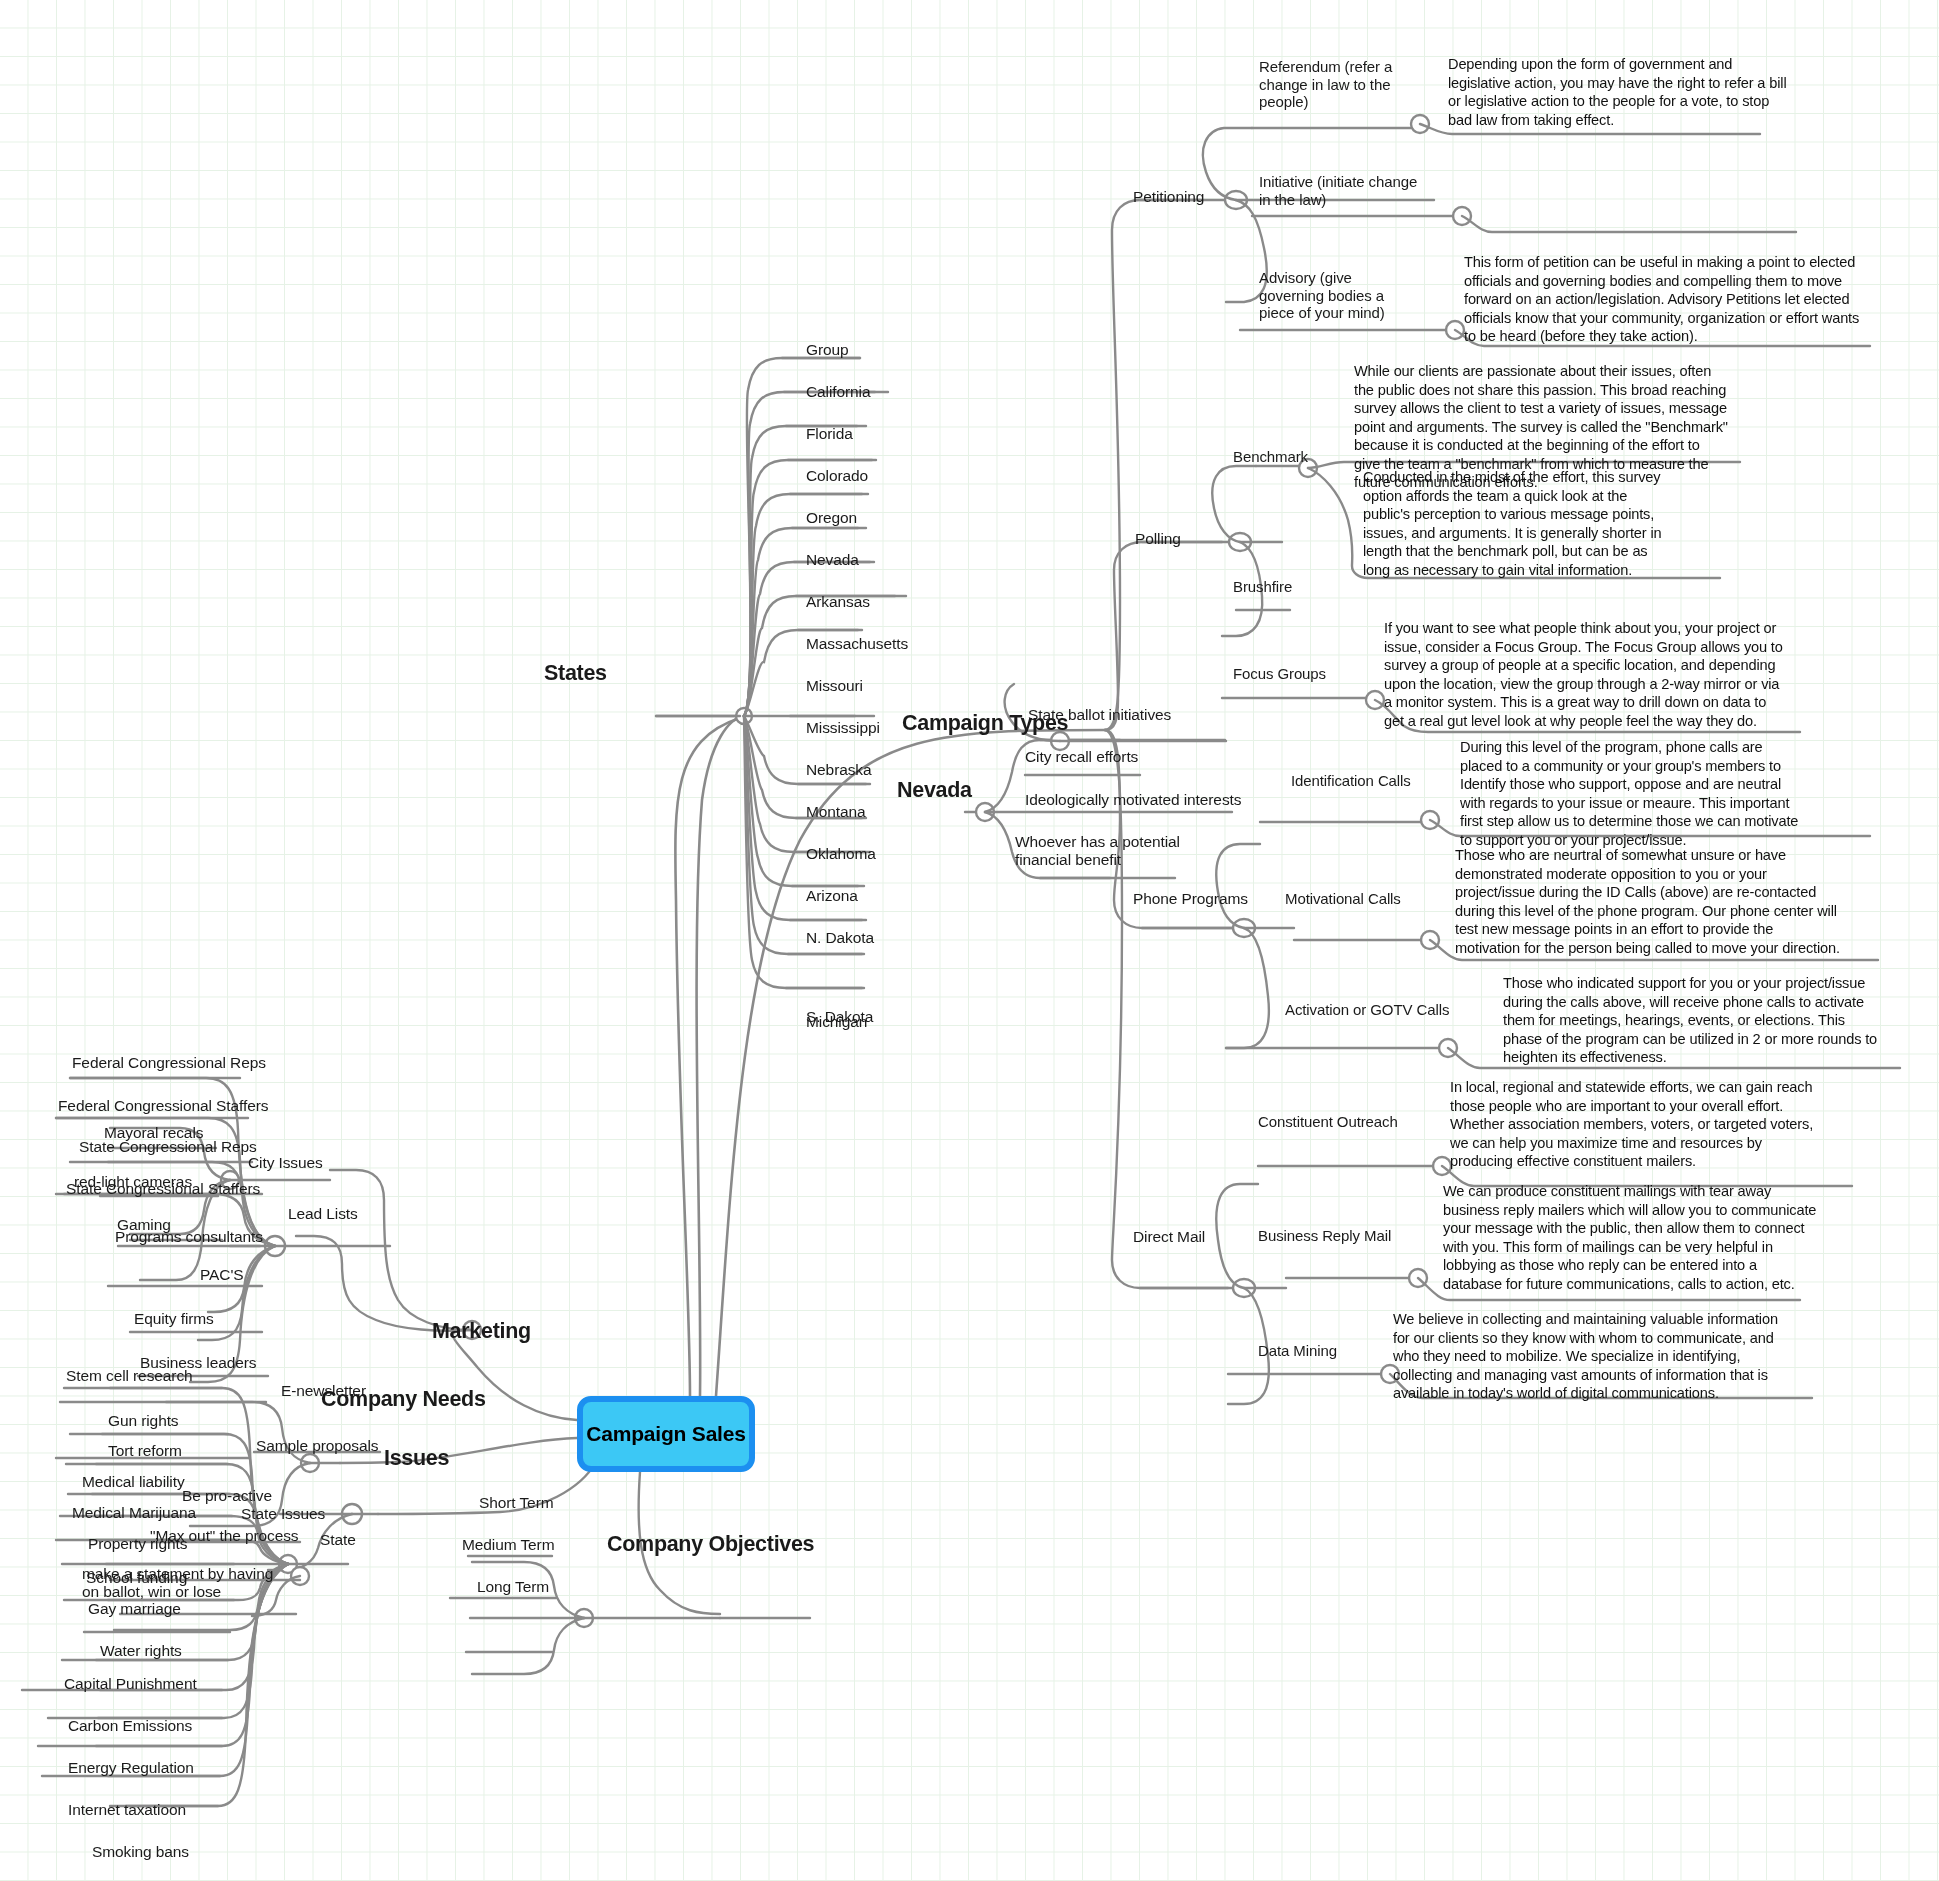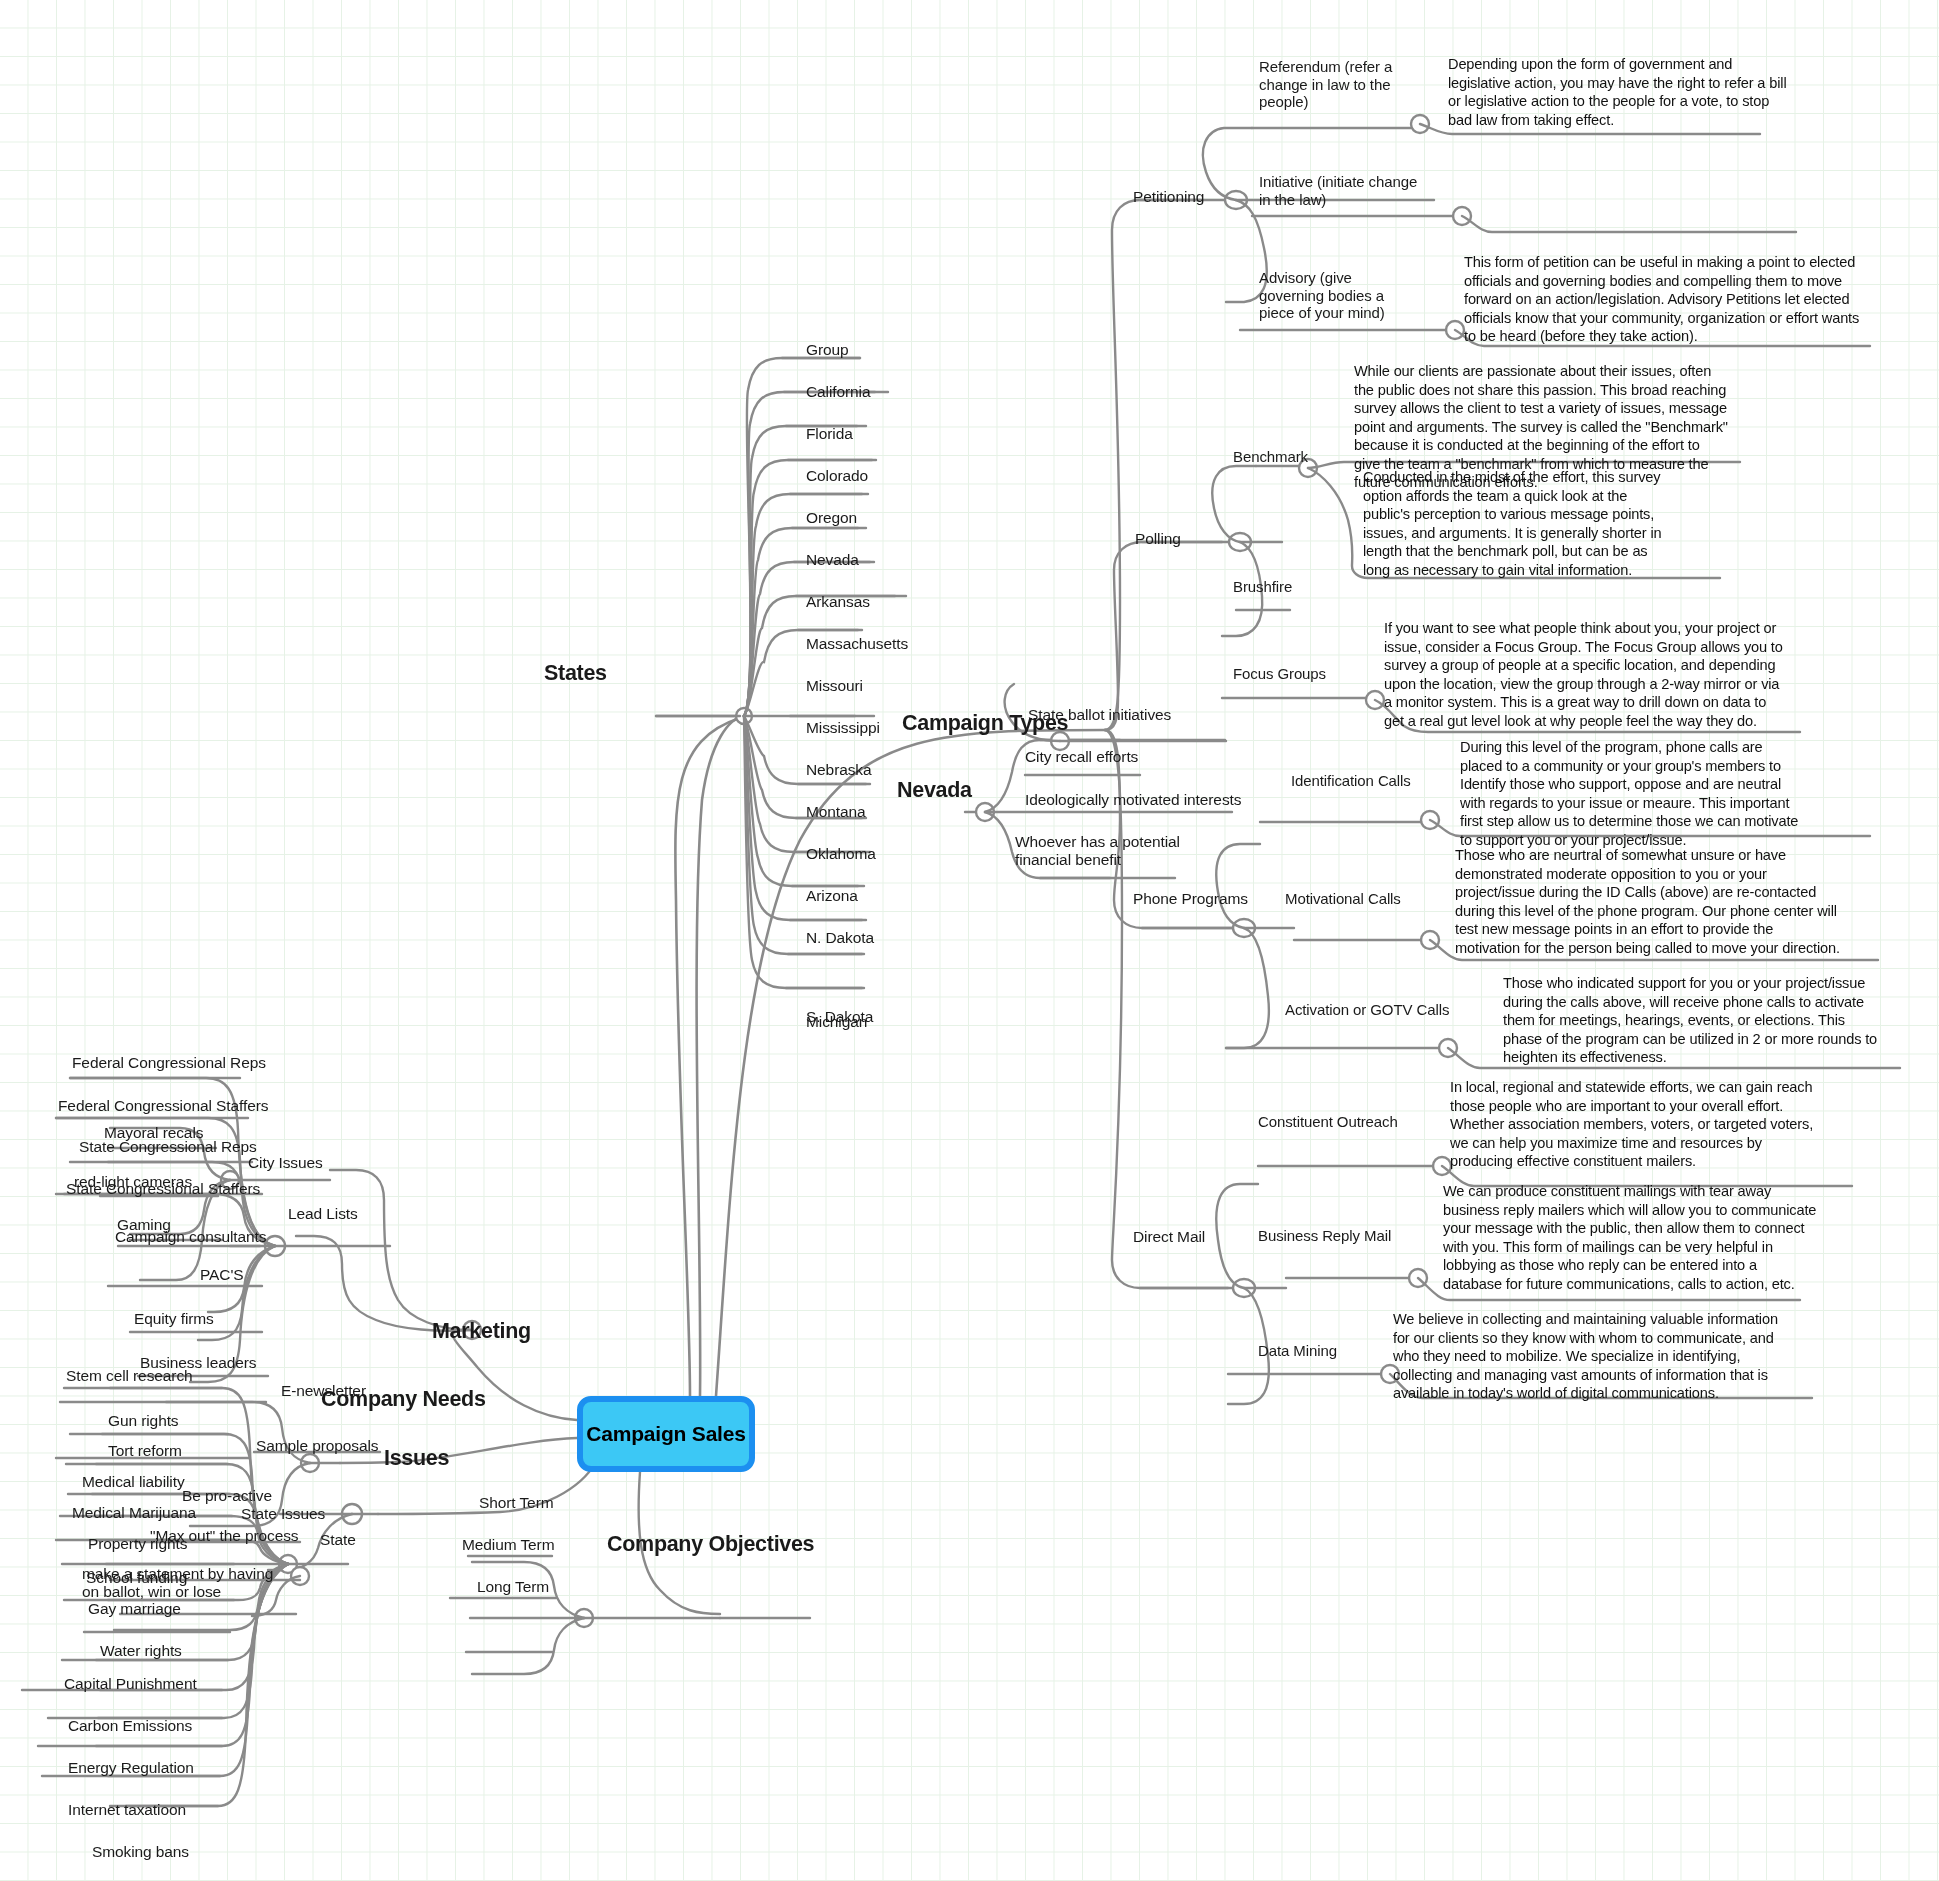--- a/index.html
+++ b/index.html
@@ -420,21 +420,21 @@
   <div class="node lvl2" style="left:288px; top:1205px;">Lead Lists</div>
 
   <div class="node leaf" style="left:104px; top:1124px;">Mayoral recals</div>
   <div class="node leaf" style="left:74px; top:1173px;">red-light cameras</div>
   <div class="node leaf" style="left:117px; top:1216px;">Gaming</div>
 
   <div class="node leaf" style="left:72px; top:1054px;">Federal Congressional Reps</div>
   <div class="node leaf" style="left:58px; top:1097px;">Federal Congressional Staffers</div>
   <div class="node leaf" style="left:79px; top:1138px;">State Congressional Reps</div>
   <div class="node leaf" style="left:66px; top:1180px;">State Congressional Staffers</div>
-  <div class="node leaf" style="left:115px; top:1228px;">Campaign consultants</div>
+  <div class="node leaf" style="left:115px; top:1228px;">Programs consultants</div>
   <div class="node leaf" style="left:200px; top:1266px;">PAC'S</div>
   <div class="node leaf" style="left:134px; top:1310px;">Equity firms</div>
   <div class="node leaf" style="left:140px; top:1354px;">Business leaders</div>
 
   <div class="node leaf" style="left:281px; top:1382px;">E-newsletter</div>
   <div class="node leaf" style="left:256px; top:1437px;">Sample proposals</div>
 
   <div class="node lvl2" style="left:241px; top:1505px;">State Issues</div>
   <div class="node lvl2" style="left:320px; top:1531px;">State</div>
 

